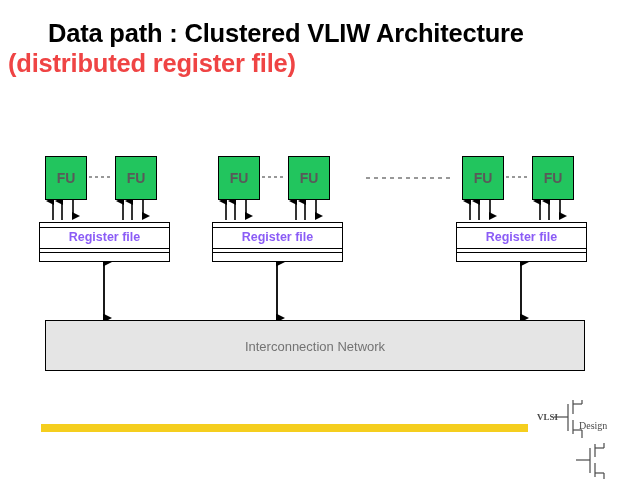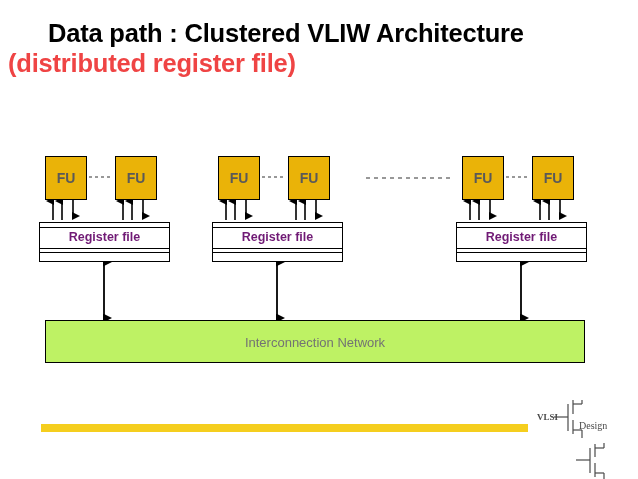--- a/index.html
+++ b/index.html
@@ -49,21 +49,21 @@
     top: 0;
     width: 638px;
     height: 479px;
   }
 
   
   .fu-box {
     position: absolute;
     width: 42px;
     height: 44px;
-    background: #eab308;
+    background: #22c55e;
     border: 1.5px solid #000000;
     box-sizing: border-box;
   }
   .fu-label {
     position: absolute;
     left: 0;
     right: 0;
     top: 50%;
     transform: translateY(-50%);
     text-align: center;
@@ -117,33 +117,33 @@
     box-sizing: border-box;
   }
   .rf-label {
     position: absolute;
     left: 0;
     right: 0;
     top: 8px;
     text-align: center;
     font-size: 12.5px;
     font-weight: bold;
-    color: #701a75;
+    color: #8b5cf6;
     z-index: 5;
     font-family: "Liberation Sans", sans-serif;
   }
 
   
   #interconnect {
     position: absolute;
     left: 45px;
     top: 320px;
     width: 540px;
-    height: 43px;
-    background: #bef264;
+    height: 51px;
+    background: #e5e5e5;
     border: 1.5px solid #000000;
     box-sizing: border-box;
     text-decoration: underline;
   }
   #interconnect-label {
     position: absolute;
     left: 0;
     right: 0;
     top: 50%;
     transform: translateY(-50%);

